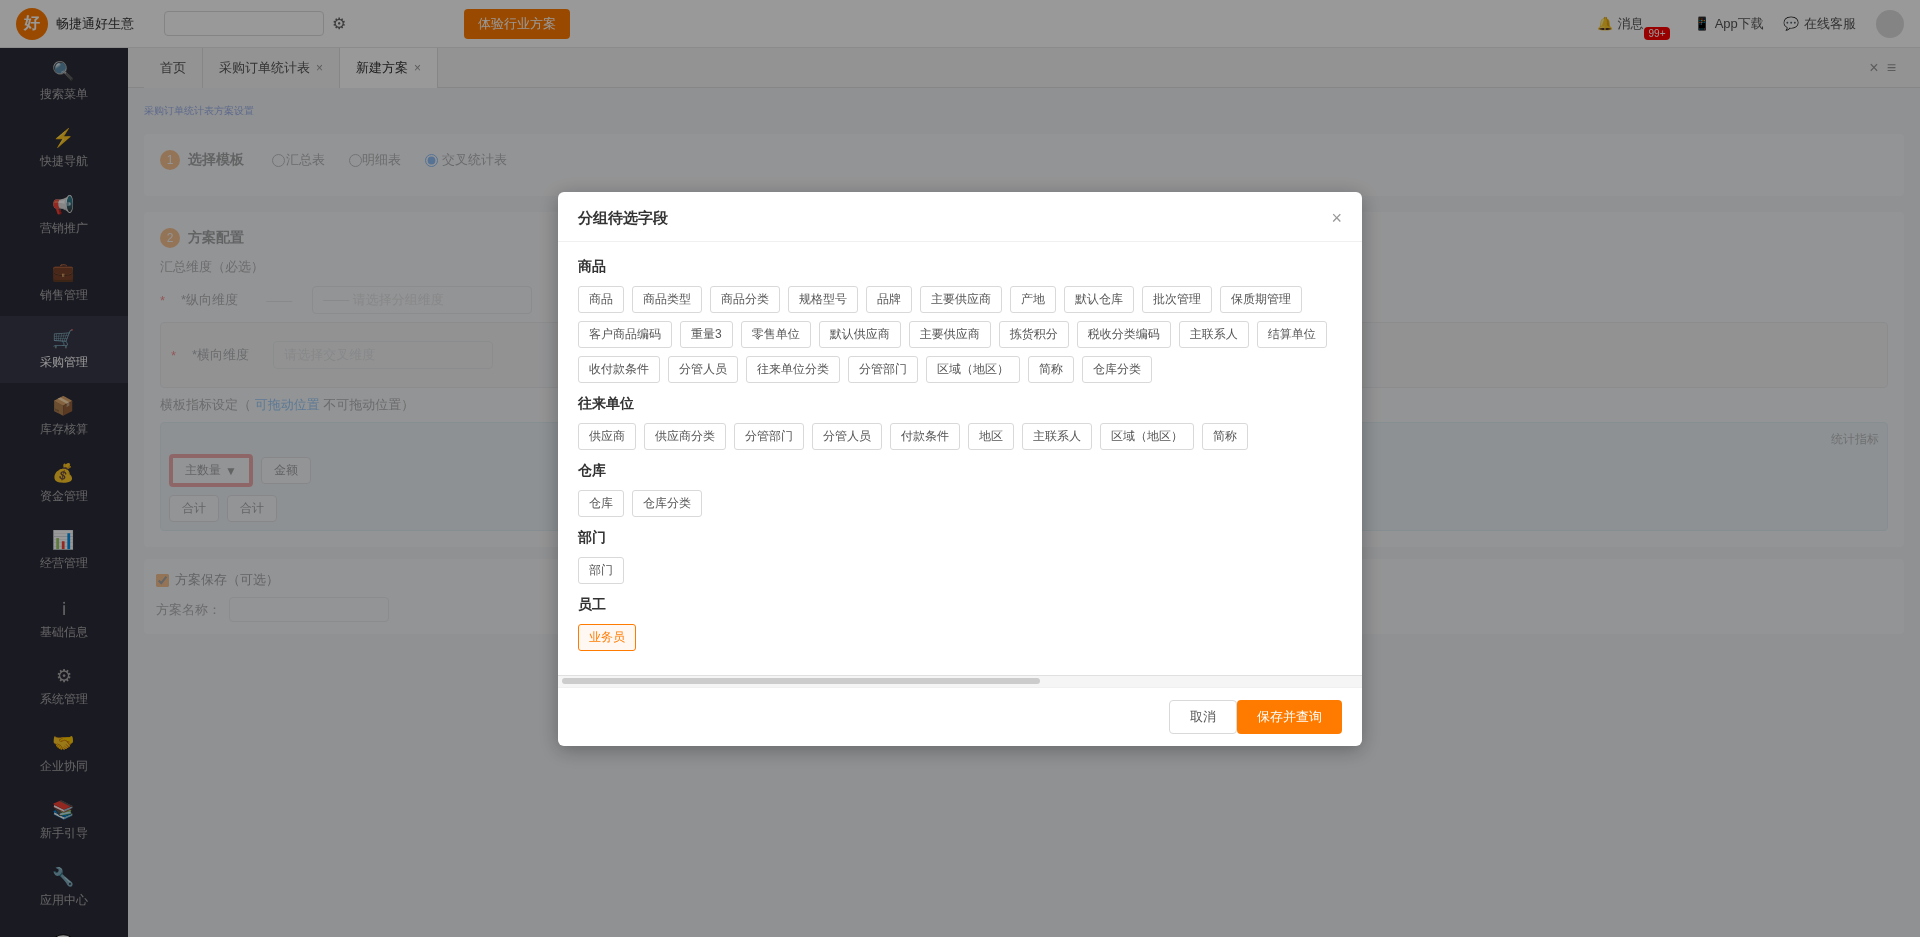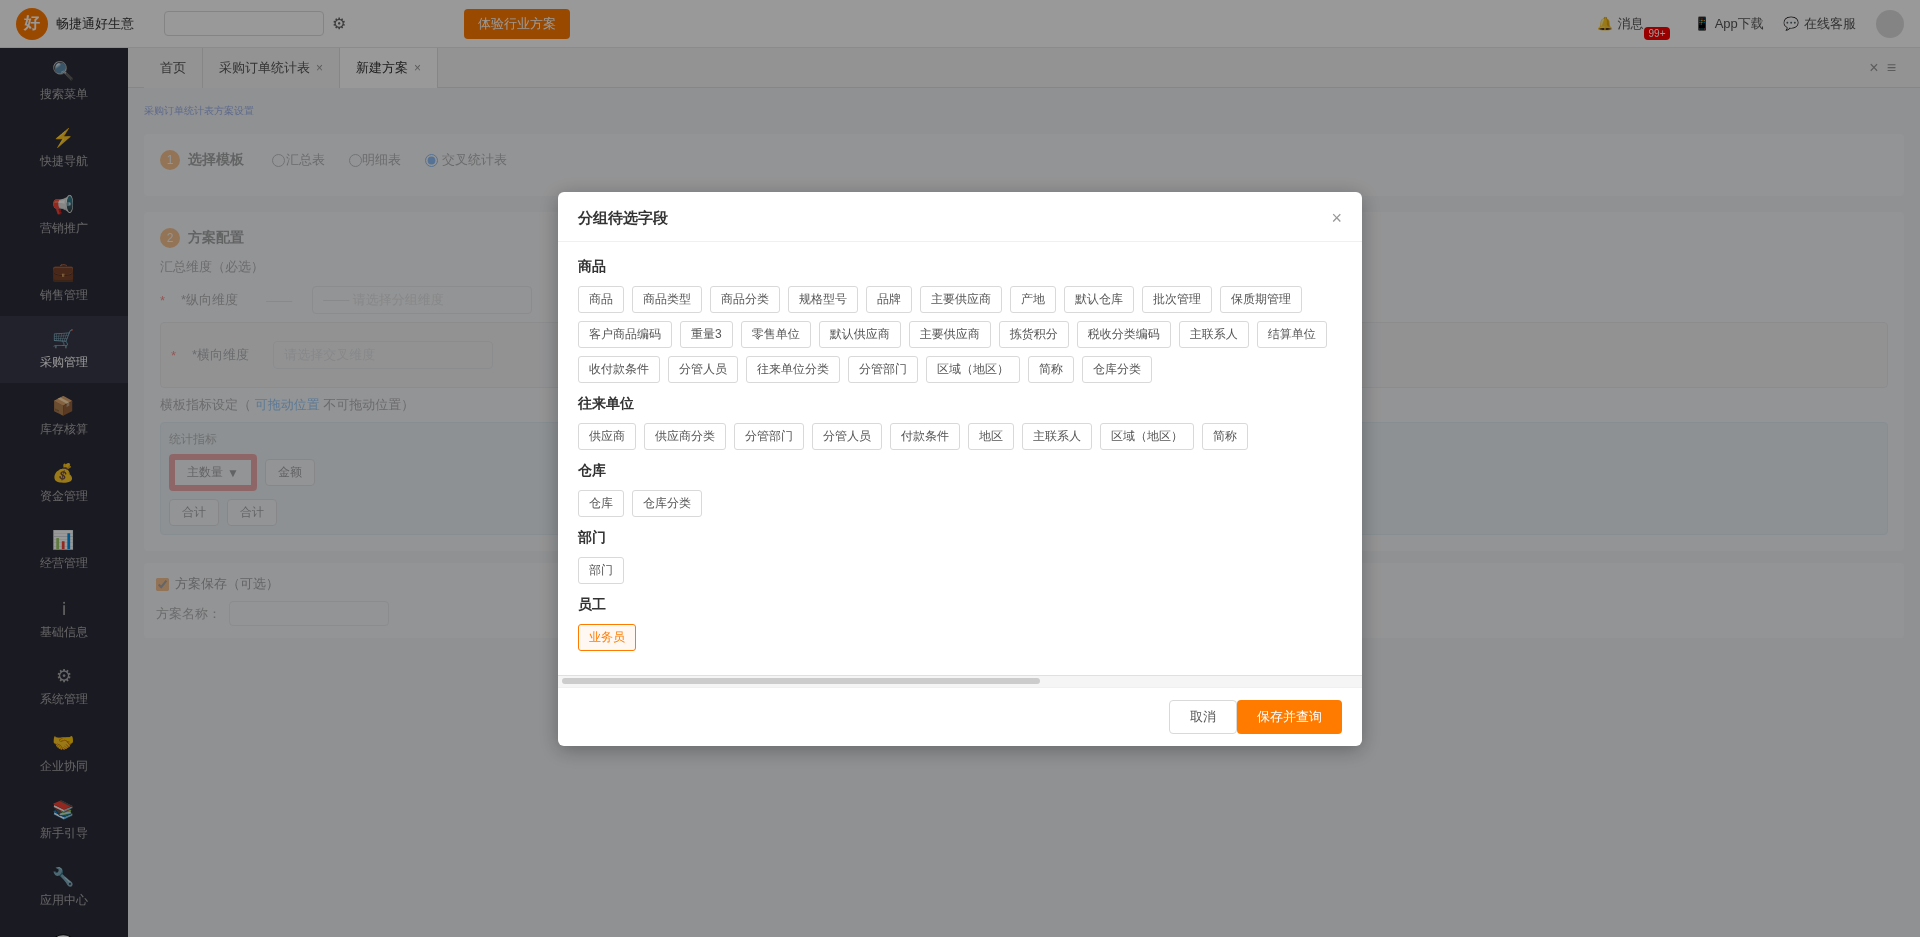--- a/index.html
+++ b/index.html
@@ -324,24 +324,24 @@
         <span style="color:#f00;">*</span>
         <span style="color:#555;margin-right:8px;">*横向维度</span>
         <div class="select-like" style="color:#ccc;width:220px;">请选择交叉维度</div>
       </div>
     </div>
     <div style="font-size:13px;color:#555;margin:8px 0;">
       <span>横板指标设定（</span>
       <span style="color:#1890ff;cursor:pointer;">可拖动位置</span>
       <span>不可拖动位置）</span>
     </div>
-    <div style="background:#e8f4f8;border:1px solid #cce7f0;border-radius:4px;padding:8px;margin-top:4px;">
+    <div style="background:#e8f4f8;border:1px solid #cce7f0;border-radius:4px;padding:8px;margin-top:4px;text-align:right;">
       <div style="font-size:12px;color:#666;margin-bottom:6px;">统计指标</div>
       <div style="display:flex;gap:8px;align-items:center;">
-        <div style="border:6px solid #ef4444;background:#fff;padding:4px 12px;border-radius:4px;font-size:12px;display:flex;align-items:center;gap:4px;">
+        <div style="border:4px solid #ef4444;background:#fff;padding:4px 12px;border-radius:4px;font-size:12px;display:flex;align-items:center;gap:4px;">
           <span>主数量</span>
           <span style="cursor:pointer;">▼</span>
         </div>
         <div style="border:1px solid #ccc;background:#fff;padding:4px 12px;border-radius:4px;font-size:12px;">
           <span>金额</span>
         </div>
       </div>
       <div style="display:flex;gap:8px;margin-top:8px;">
         <div style="border:1px solid #ccc;background:#fff;padding:4px 12px;border-radius:4px;font-size:12px;">
           <span>合计</span>

